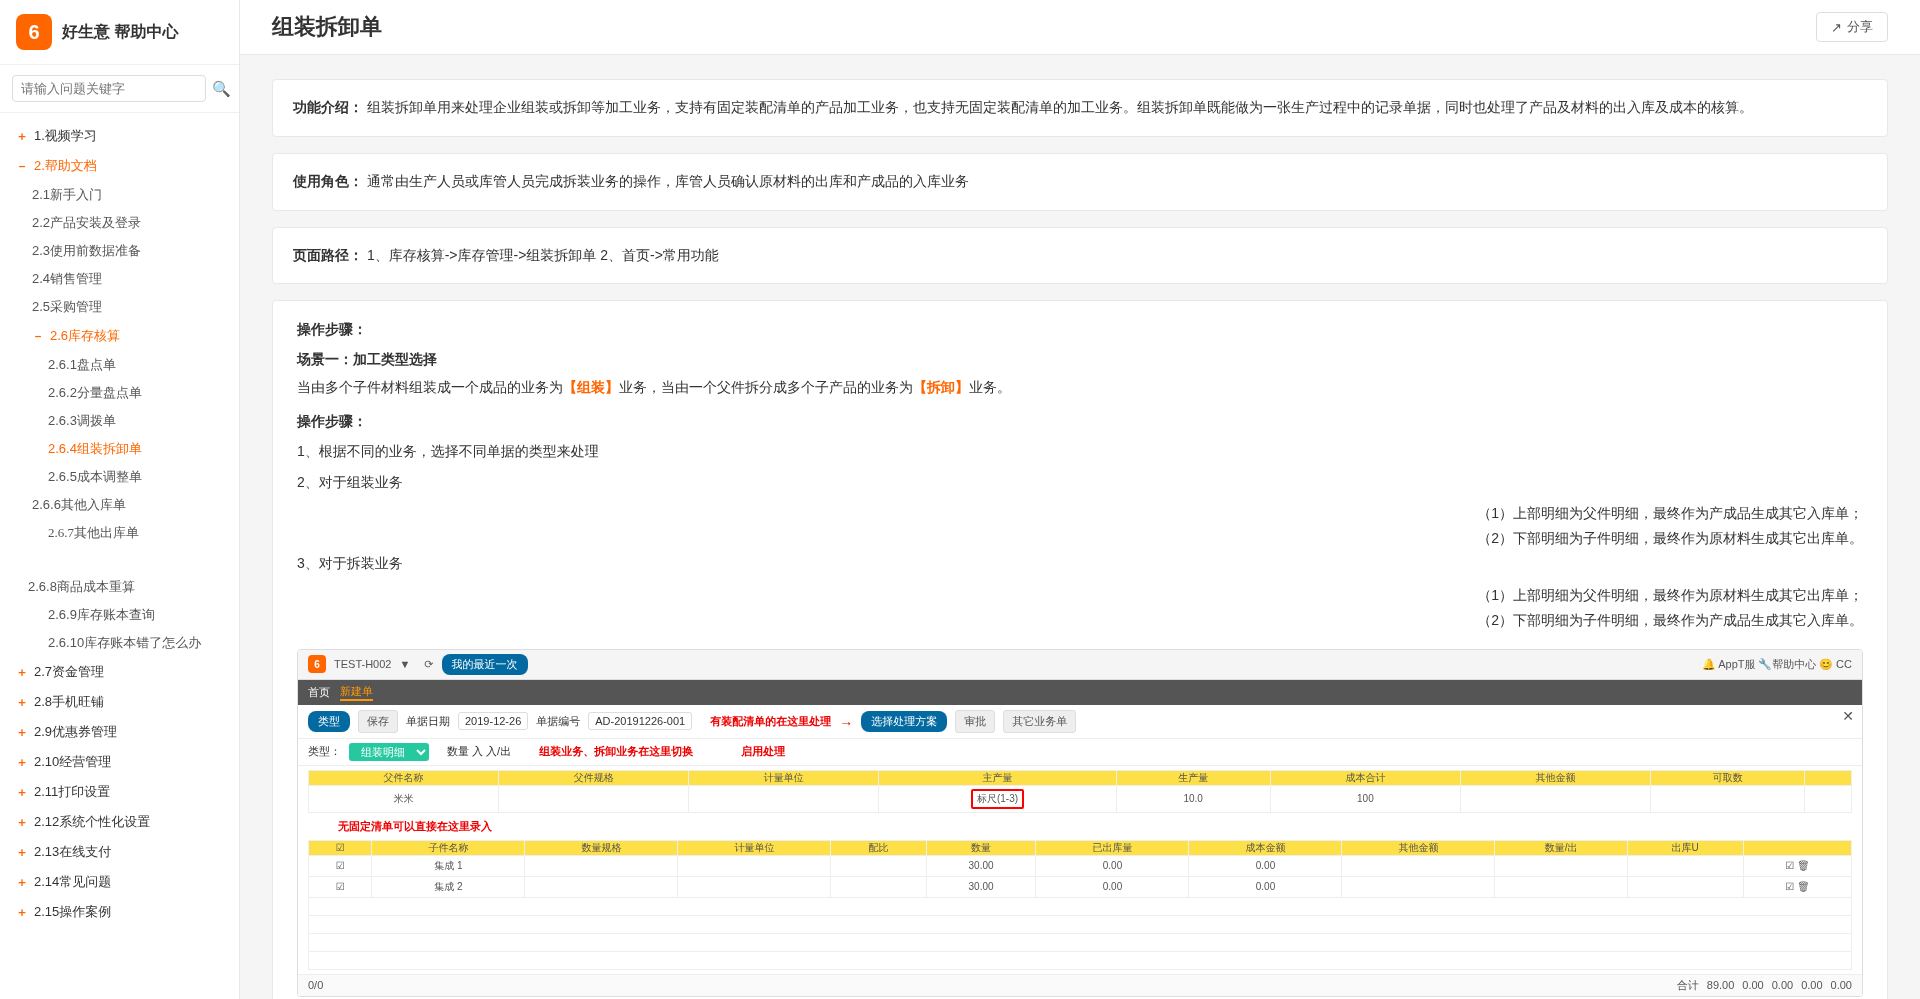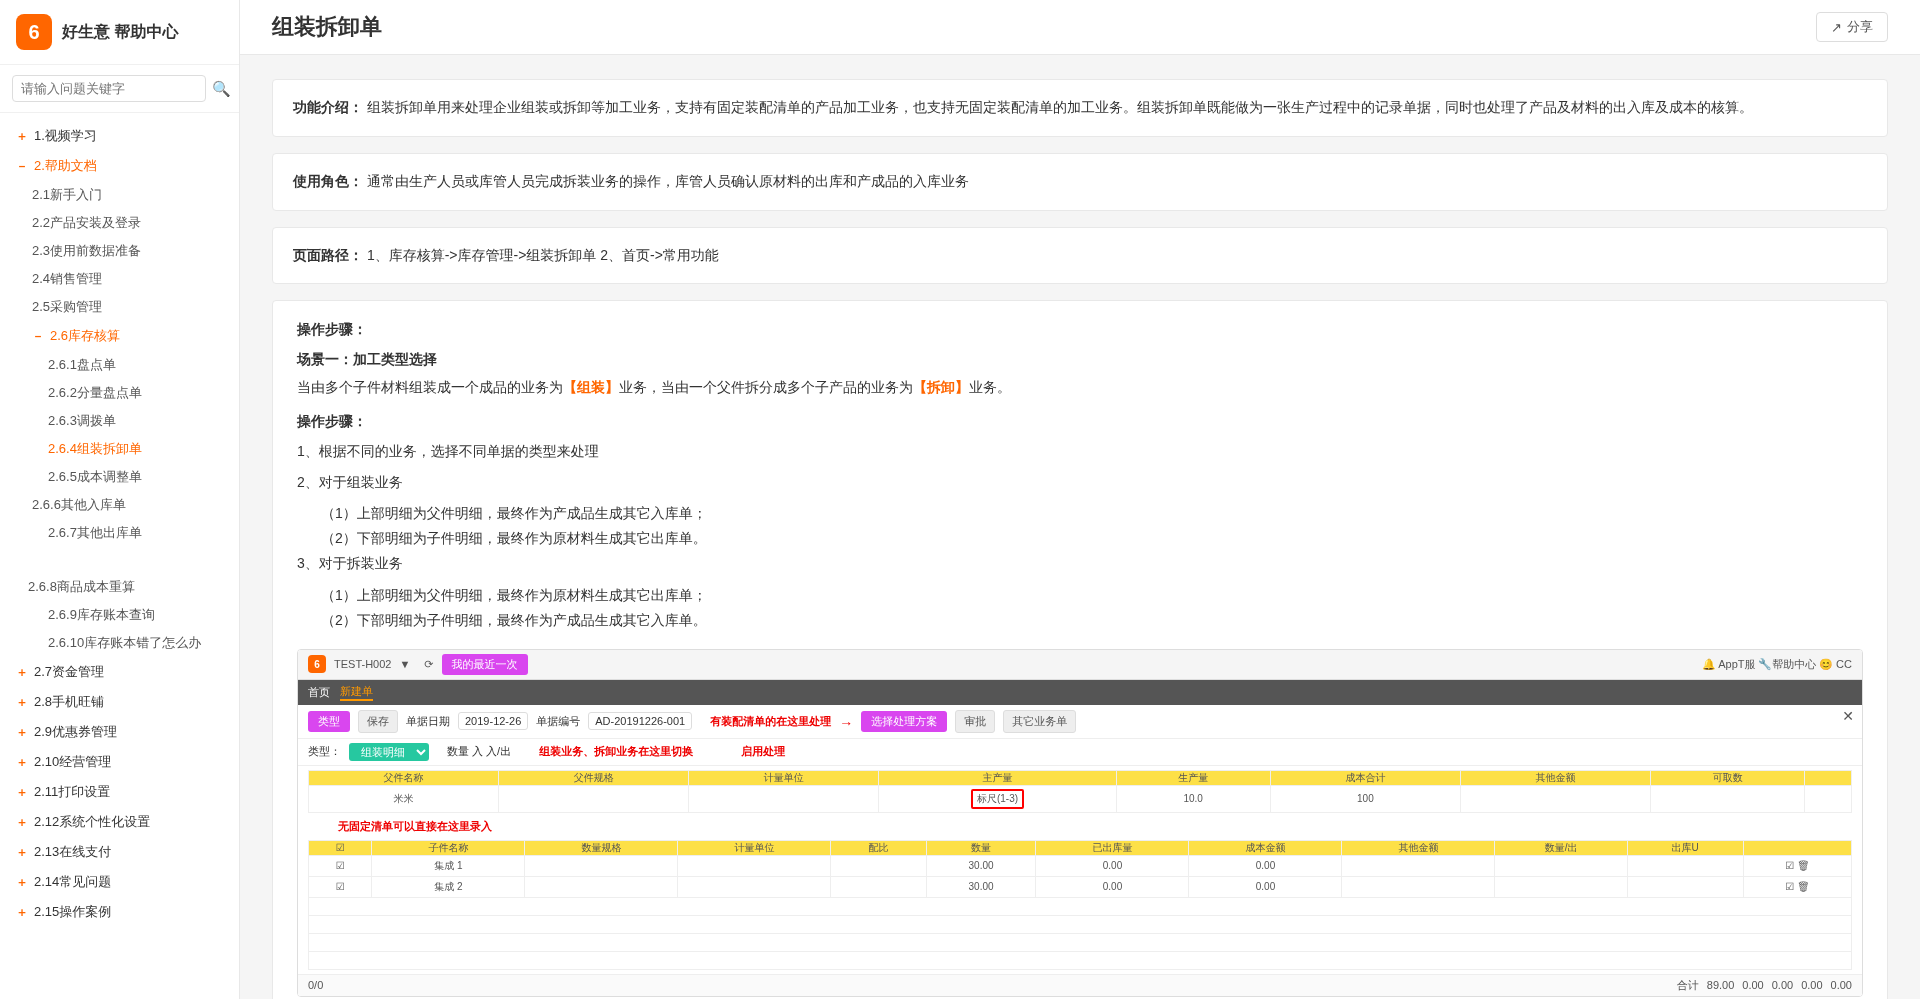--- a/index.html
+++ b/index.html
@@ -138,21 +138,21 @@
     .scene-title { font-weight: bold; color: #333; margin: 12px 0 6px 0; }
     .highlight { color: #f60; font-weight: bold; }
     .steps-block {
       background: #fff;
       border: 1px solid #e8e8e8;
       border-radius: 4px;
       padding: 20px 24px;
       margin-bottom: 0;
     }
     .step-item { margin-bottom: 6px; line-height: 1.8; }
-    .step-sub { margin-left: 24px; line-height: 1.8; }
+    .step-sub { margin-left: 24px; line-height: 1.8; text-align: right; }
     
     .screenshot-container {
       margin-top: 16px;
       background: #fff;
       border: 1px solid #ddd;
       border-radius: 4px;
       overflow: hidden;
     }
     
     .app-screenshot {
@@ -193,24 +193,24 @@
     .app-content-bar {
       background: #fff;
       padding: 5px 10px;
       display: flex;
       align-items: center;
       gap: 8px;
       border-bottom: 1px solid #eee;
       font-size: 11px;
     }
     .app-btn-teal {
-      background: #d946ef;
+      background: #0369a1;
       color: #fff;
       border: none;
-      border-radius: 3px;
+      border-radius: 8px;
       padding: 3px 10px;
       font-size: 11px;
       cursor: pointer;
     }
     .app-btn-gray {
       background: #eee;
       color: #555;
       border: 1px solid #ddd;
       border-radius: 3px;
       padding: 3px 8px;
@@ -319,21 +319,21 @@
     <div class="nav-section active" style="padding-left:32px;">
       <span class="minus-icon">－</span>
       <span>2.6库存核算</span>
     </div>
     <div class="nav-sub-item" style="padding-left:48px;">2.6.1盘点单</div>
     <div class="nav-sub-item" style="padding-left:48px;">2.6.2分量盘点单</div>
     <div class="nav-sub-item" style="padding-left:48px;">2.6.3调拨单</div>
     <div class="nav-sub-item active" style="padding-left:48px; color:#f60;">2.6.4组装拆卸单</div>
     <div class="nav-sub-item" style="padding-left:48px;">2.6.5成本调整单</div>
     <div class="nav-sub-item" style="">2.6.6其他入库单</div>
-    <div class="nav-sub-item" style="padding-left:48px;">2.6.7其他出库单</div>
+    <div class="nav-sub-item" style="padding-left:48px;font-family:Liberation Serif, serif;">2.6.7其他出库单</div>
     <div class="nav-sub-item" style="padding-left:28px;margin-top:26px;">2.6.8商品成本重算</div>
     <div class="nav-sub-item" style="padding-left:48px;">2.6.9库存账本查询</div>
     <div class="nav-sub-item" style="padding-left:48px;">2.6.10库存账本错了怎么办</div>
 
     <div class="nav-section">
       <span class="plus-icon">＋</span>
       <span>2.7资金管理</span>
     </div>
     <div class="nav-section">
       <span class="plus-icon">＋</span>

